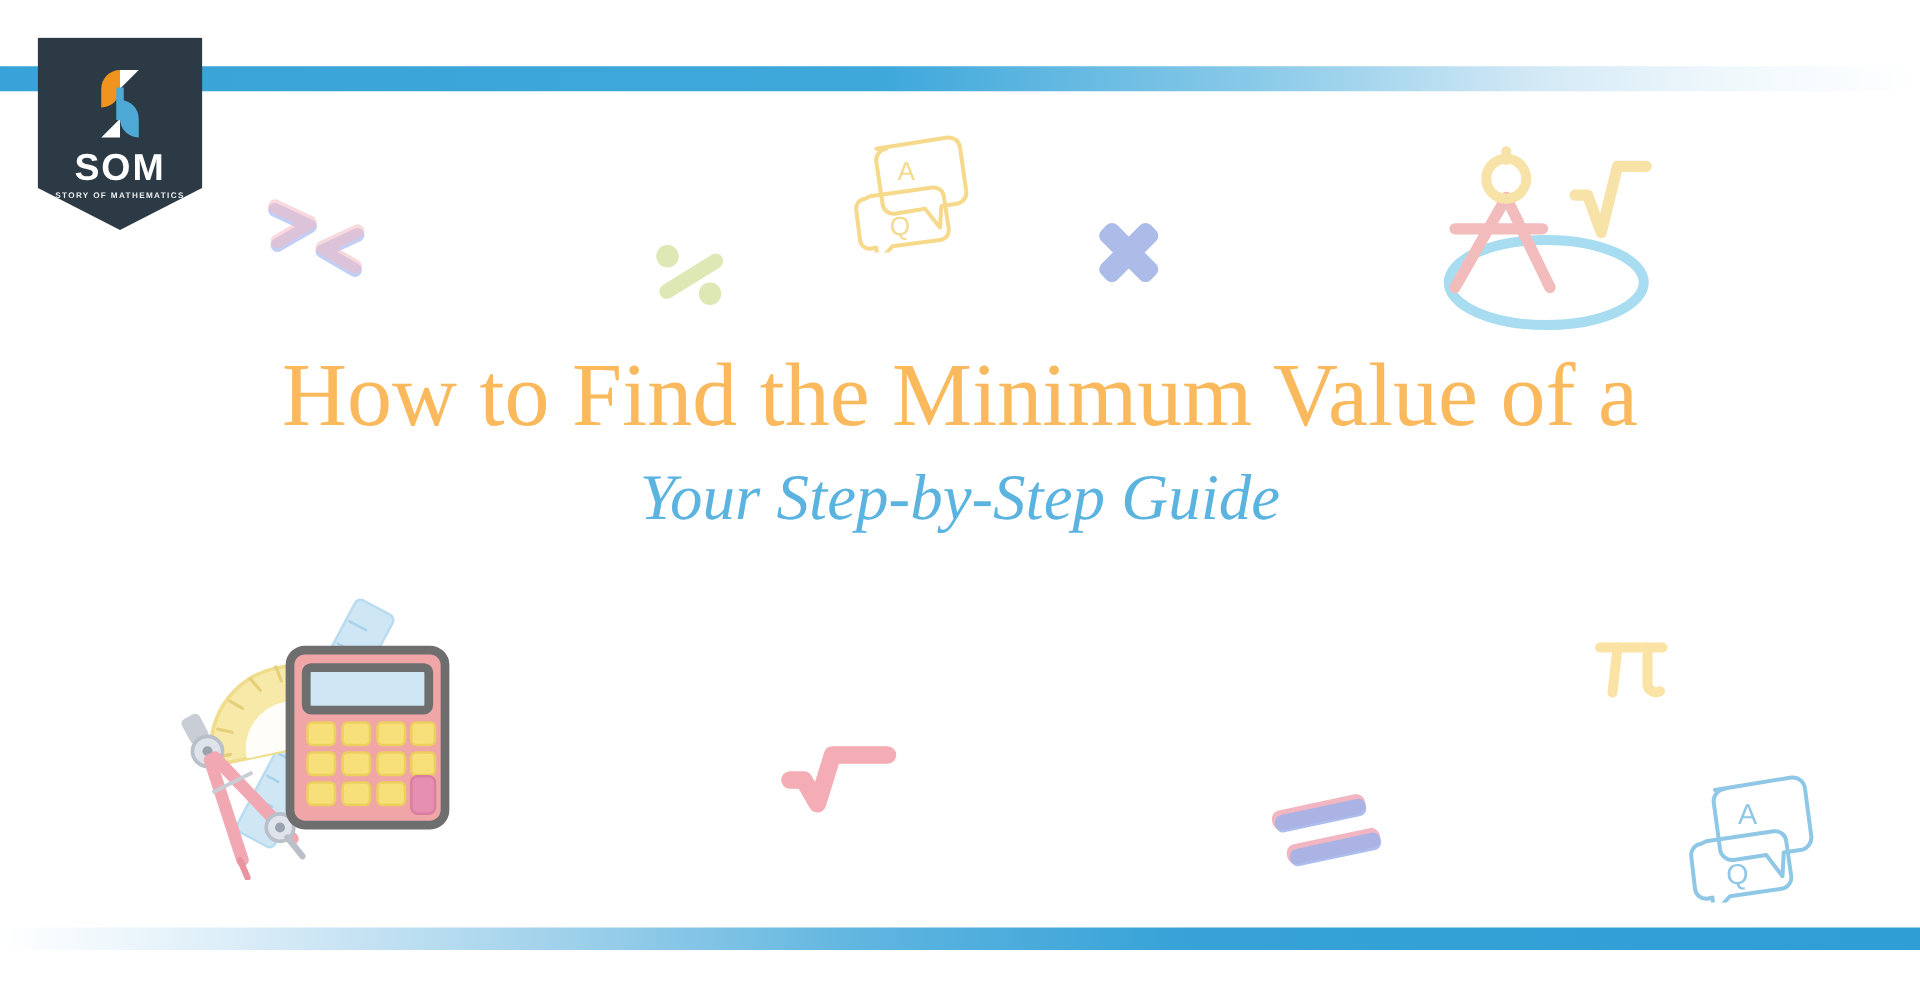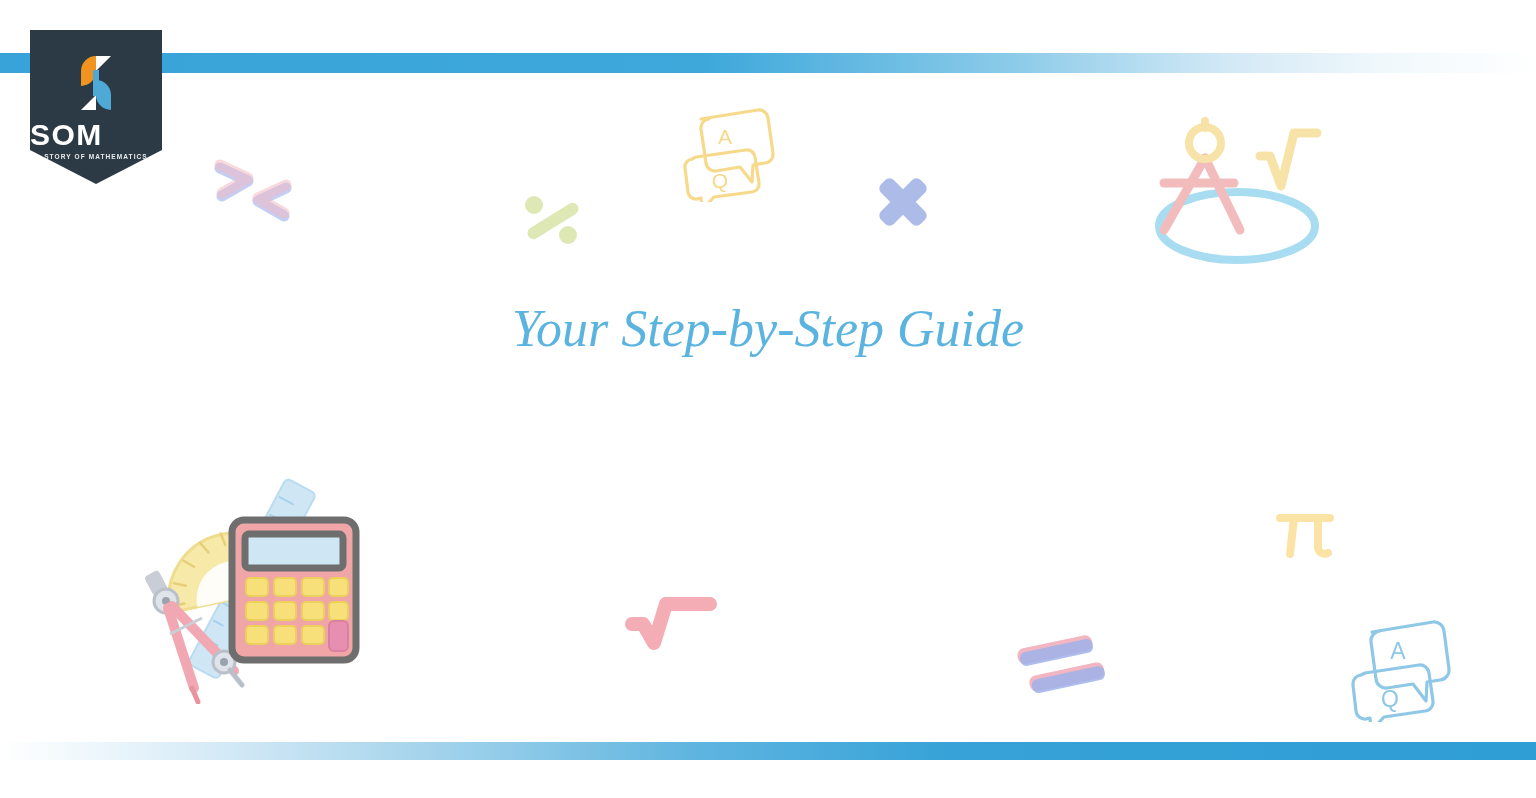--- a/index.html
+++ b/index.html
@@ -72,20 +72,21 @@
     top: 24px;
     transform: translateX(-50%);
     width: 56px;
     height: 58px;
   }
   #logo-word {
     position: absolute;
     left: 0;
     right: 0;
     top: 90px;
+    text-align: center;
     color: #ffffff;
     font-family: "Liberation Sans", sans-serif;
     font-weight: bold;
     font-size: 30px;
     letter-spacing: 1.5px;
     line-height: 1;
   }
   #logo-tagline {
     position: absolute;
     left: 0;
@@ -110,21 +111,21 @@
   }
   .title-line {
     color: #f9b95c;
     font-family: "Liberation Serif", serif;
     font-size: 72px;
     line-height: 96px;
     font-weight: normal;
     white-space: nowrap;
   }
   #subtitle {
-    margin-top: 30px;
+    margin-top: 4px;
     color: #5bb4e0;
     font-family: "Liberation Serif", serif;
     font-style: italic;
     font-size: 52px;
     line-height: 62px;
     font-weight: normal;
   }
 
   
   .doodle {
@@ -323,18 +324,19 @@
         <path d="M28,26 L28,41 a15,15 0 0 0 15,15 L43,41 A15,15 0 0 0 28,26 Z" fill="#4fa9d6"></path>
         <path d="M28,56 L13,56 L28,41 Z" fill="#ffffff"></path>
         <rect x="25" y="16" width="6" height="26" fill="#4fa9d6"></rect>
       </svg>
     </div>
     <div id="logo-word">SOM</div>
     <div id="logo-tagline">STORY OF MATHEMATICS</div>
   </div>
 
   <div id="headline-block">
+    <div class="title-line">How to Find the Minimum Value of a</div>
     <div id="subtitle">Your Step-by-Step Guide</div>
   </div>
 
   <div class="rule" id="rule-bottom"></div>
 
 </div>
 
 </body></html>

